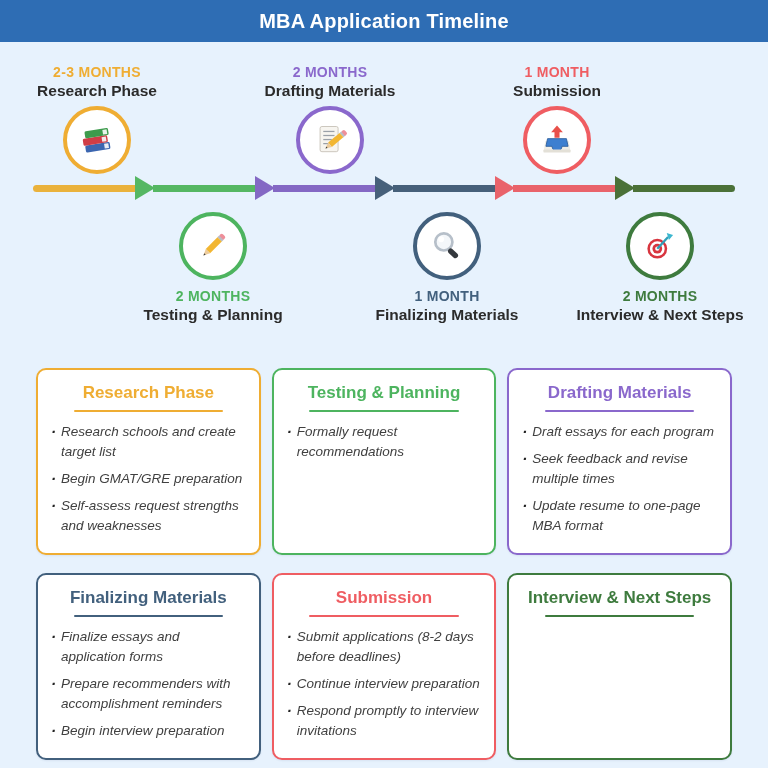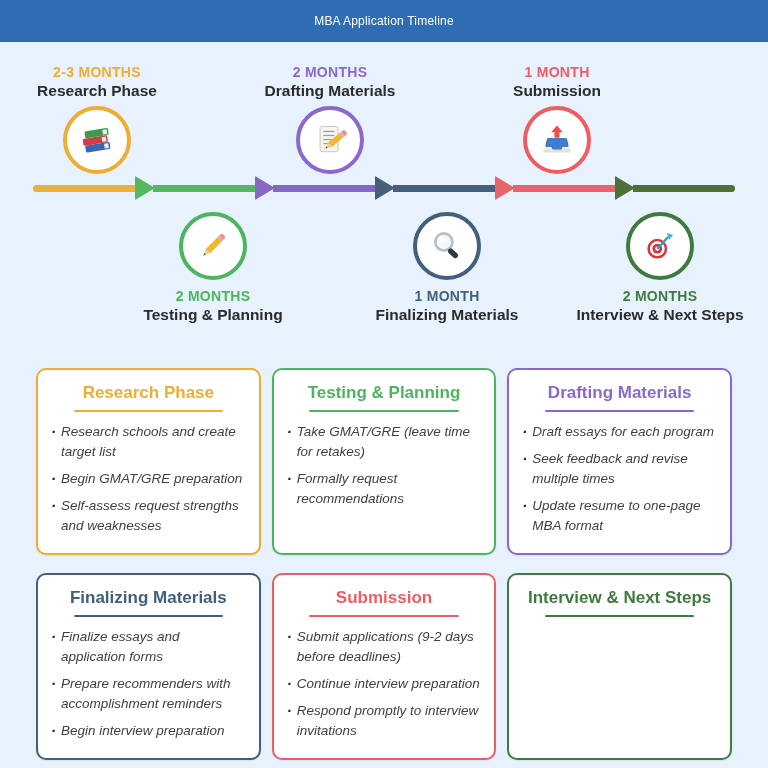--- a/index.html
+++ b/index.html
@@ -7,21 +7,21 @@
     width:768px;height:768px;overflow:hidden;
     background:#e7f2fd;
     font-family:"Liberation Sans",sans-serif;
     -webkit-font-smoothing:antialiased;
   }
   
   .header{
     height:42px;background:#2e6db4;
     display:flex;align-items:center;justify-content:center;
   }
-  .header-title{color:#ffffff;font-size:12px;font-weight:400;letter-spacing:.2px;}
+  .header-title{color:#ffffff;font-size:20px;font-weight:700;letter-spacing:.2px;}
 
   
   .timeline{position:relative;height:302px;}
   .phase{position:absolute;width:220px;text-align:center;}
   .phase-duration{font-size:14px;font-weight:800;letter-spacing:.3px;line-height:17px;}
   .phase-name{font-size:15.5px;font-weight:700;color:#2b2b2b;line-height:19px;}
   .circle{
     width:60px;height:60px;border-radius:50%;background:#ffffff;
     border:4px solid #000;display:flex;align-items:center;justify-content:center;
     margin:0 auto;box-sizing:content-box;
@@ -217,21 +217,20 @@
       <li>Research schools and create target list</li>
       <li>Begin GMAT/GRE preparation</li>
       <li>Self-assess request strengths and weaknesses</li>
     </ul>
   </div>
 
   <div class="card b-green">
     <div class="card-title ti-green">Testing &amp; Planning</div>
     <div class="card-rule r-green"></div>
     <ul>
-      <li>Take GMAT/GRE (leave time for retakes)</li>
       <li>Formally request recommendations</li>
     </ul>
   </div>
 
   <div class="card b-purple">
     <div class="card-title ti-purple">Drafting Materials</div>
     <div class="card-rule r-purple"></div>
     <ul>
       <li>Draft essays for each program</li>
       <li>Seek feedback and revise multiple times</li>
@@ -246,21 +245,21 @@
       <li>Finalize essays and application forms</li>
       <li>Prepare recommenders with accomplishment reminders</li>
       <li>Begin interview preparation</li>
     </ul>
   </div>
 
   <div class="card b-red">
     <div class="card-title ti-red">Submission</div>
     <div class="card-rule r-red"></div>
     <ul>
-      <li>Submit applications (9-2 days before deadlines)</li>
+      <li>Submit applications (8-2 days before deadlines)</li>
       <li>Continue interview preparation</li>
       <li>Respond promptly to interview invitations</li>
     </ul>
   </div>
 
   <div class="card b-dkgreen">
     <div class="card-title ti-dkgreen">Interview &amp; Next Steps</div>
     <div class="card-rule r-dkgreen"></div>
   </div>
 </div>

